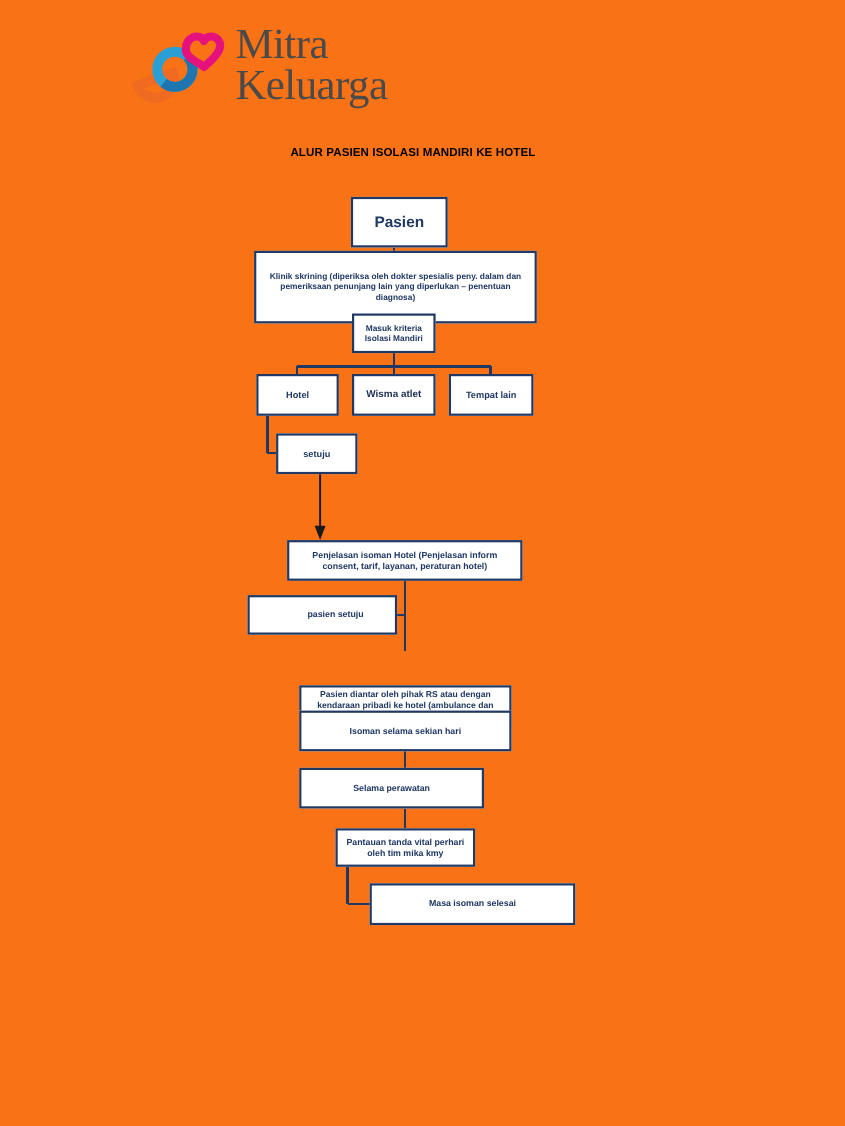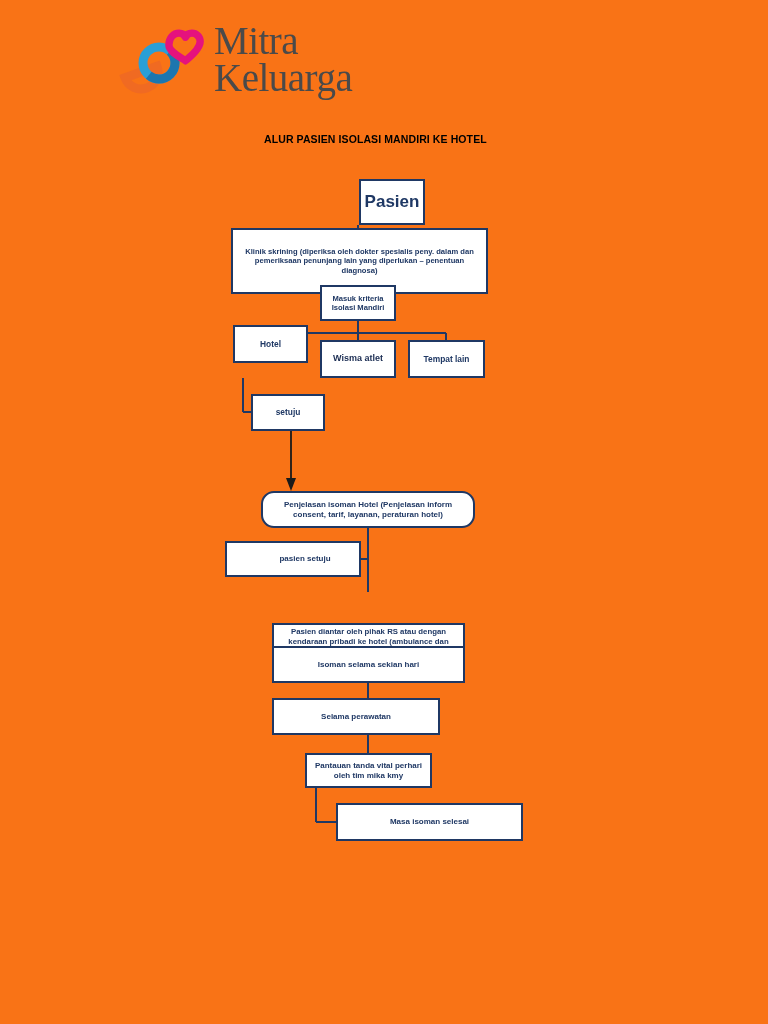--- a/index.html
+++ b/index.html
@@ -84,28 +84,28 @@
     color: #1f3864;
     display: flex;
     align-items: center;
     justify-content: center;
     text-align: center;
     line-height: 1.25;
     padding: 2px 4px;
   }
   .node span { display: block; }
 
-  .n-pasien      { left: 319px; top: 179px; width: 66px;  height: 46px; font-size: 17px; font-weight: bold; border-width: 2.5px; margin-left: 40px; }
+  .n-pasien      { left: 319px; top: 179px; width: 88px;  height: 46px; font-size: 14px; font-weight: bold; border-width: 2.5px; }
   .n-klinik      { left: 231px; top: 228px; width: 257px; height: 66px; font-size: 7.6px; font-weight: bold; }
   .n-masuk       { left: 320px; top: 285px; width: 76px;  height: 36px; font-size: 7.6px; font-weight: bold; }
-  .n-hotel       { left: 233px; top: 325px; width: 75px;  height: 38px; font-size: 8.4px; font-weight: bold; }
+  .n-hotel       { left: 233px; top: 340px; width: 75px;  height: 38px; font-size: 8.4px; font-weight: bold; }
   .n-wisma       { left: 320px; top: 340px; width: 76px;  height: 38px; font-size: 9px;   font-weight: bold; color:#1a2c52; }
   .n-tempat      { left: 408px; top: 340px; width: 77px;  height: 38px; font-size: 8.4px; font-weight: bold; }
   .n-setuju      { left: 251px; top: 394px; width: 74px;  height: 37px; font-size: 8.4px; font-weight: bold; }
-  .n-penjelasan  { left: 261px; top: 491px; width: 214px; height: 37px; font-size: 8px;  font-weight: bold; border-radius: 13px; }
+  .n-penjelasan  { left: 261px; top: 491px; width: 214px; height: 37px; font-size: 8px;  font-weight: bold; }
   .n-pasiensetuju{ left: 225px; top: 541px; width: 136px; height: 36px; font-size: 8px;  font-weight: bold; padding-left: 28px; }
   .n-diantar     { left: 272px; top: 592px; width: 193px; height: 38px; font-size: 7.8px; font-weight: bold; margin-top: 31px; }
   .n-isoman      { left: 272px; top: 646px; width: 193px; height: 37px; font-size: 8px;  font-weight: bold; }
   .n-selama      { left: 272px; top: 698px; width: 168px; height: 37px; font-size: 8px;  font-weight: bold; }
   .n-pantauan    { left: 305px; top: 753px; width: 127px; height: 35px; font-size: 8px;  font-weight: bold; }
   .n-masa        { left: 336px; top: 803px; width: 187px; height: 38px; font-size: 8px;  font-weight: bold; }
 </style>
 </head>
 <body>
 

